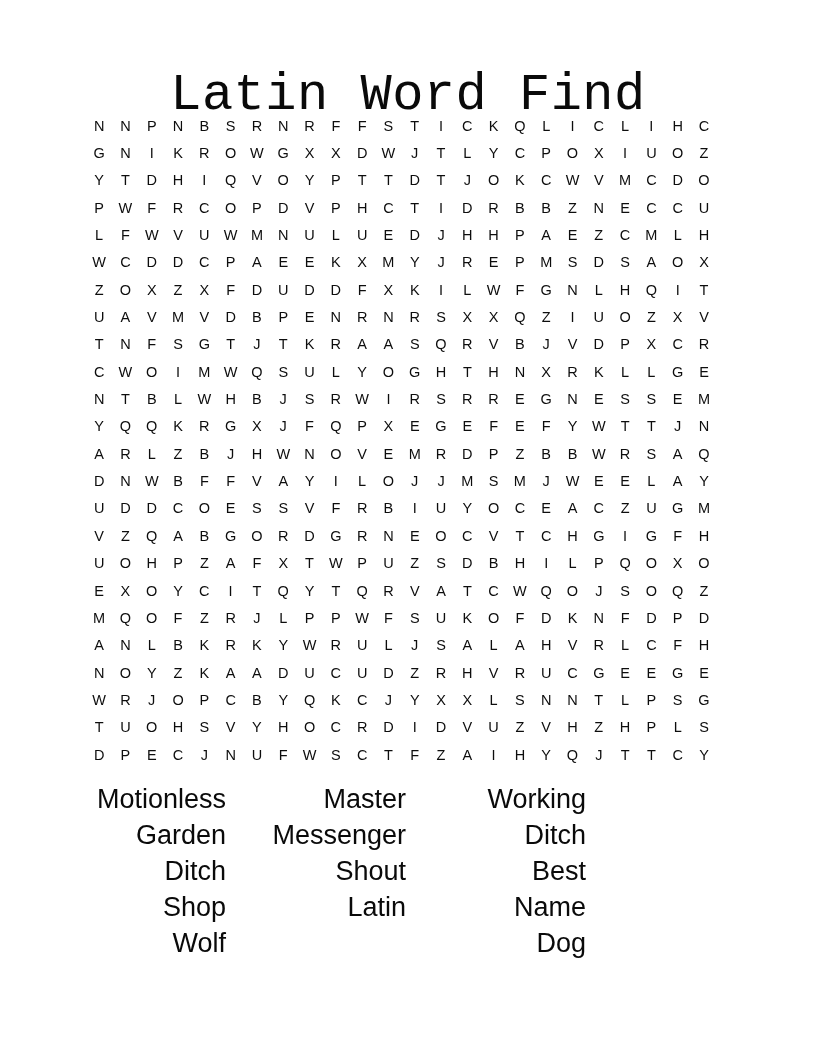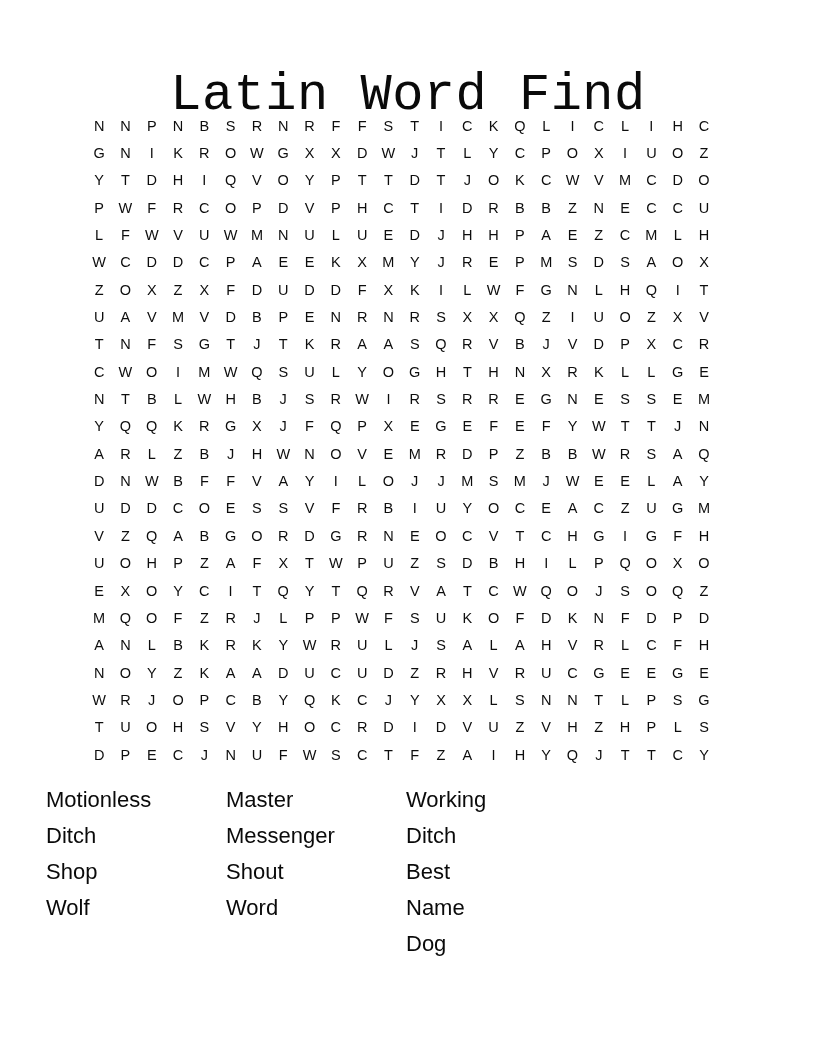--- a/index.html
+++ b/index.html
@@ -71,25 +71,26 @@
     display: flex;
     flex-direction: row;
   }
   .word-col {
     width: 180px;
     display: flex;
     flex-direction: column;
   }
   .word-item {
     font-family: "Liberation Sans", sans-serif;
-    font-size: 22px;
+    font-size: 27px;
     font-weight: 400;
     line-height: 35.9px;
     color: #0a0a0a;
     white-space: nowrap;
+    text-align: right;
   }
 </style>
 </head>
 <body>
 
 <div class="page">
 
   <h1 class="puzzle-title">Latin Word Find</h1>
 
   <div class="grid-wrap">
@@ -715,29 +716,30 @@
         <span class="grid-cell">T</span>
         <span class="grid-cell">T</span>
         <span class="grid-cell">C</span>
         <span class="grid-cell">Y</span>
       </div>
     </div>
 
   <div class="wordlist">
       <div class="word-col">
         <div class="word-item">Motionless</div>
+        <div class="word-item">Garden</div>
         <div class="word-item">Ditch</div>
         <div class="word-item">Shop</div>
         <div class="word-item">Wolf</div>
       </div>
       <div class="word-col">
         <div class="word-item">Master</div>
         <div class="word-item">Messenger</div>
         <div class="word-item">Shout</div>
-        <div class="word-item">Word</div>
+        <div class="word-item">Latin</div>
       </div>
       <div class="word-col">
         <div class="word-item">Working</div>
         <div class="word-item">Ditch</div>
         <div class="word-item">Best</div>
         <div class="word-item">Name</div>
         <div class="word-item">Dog</div>
       </div>
     </div>
 

